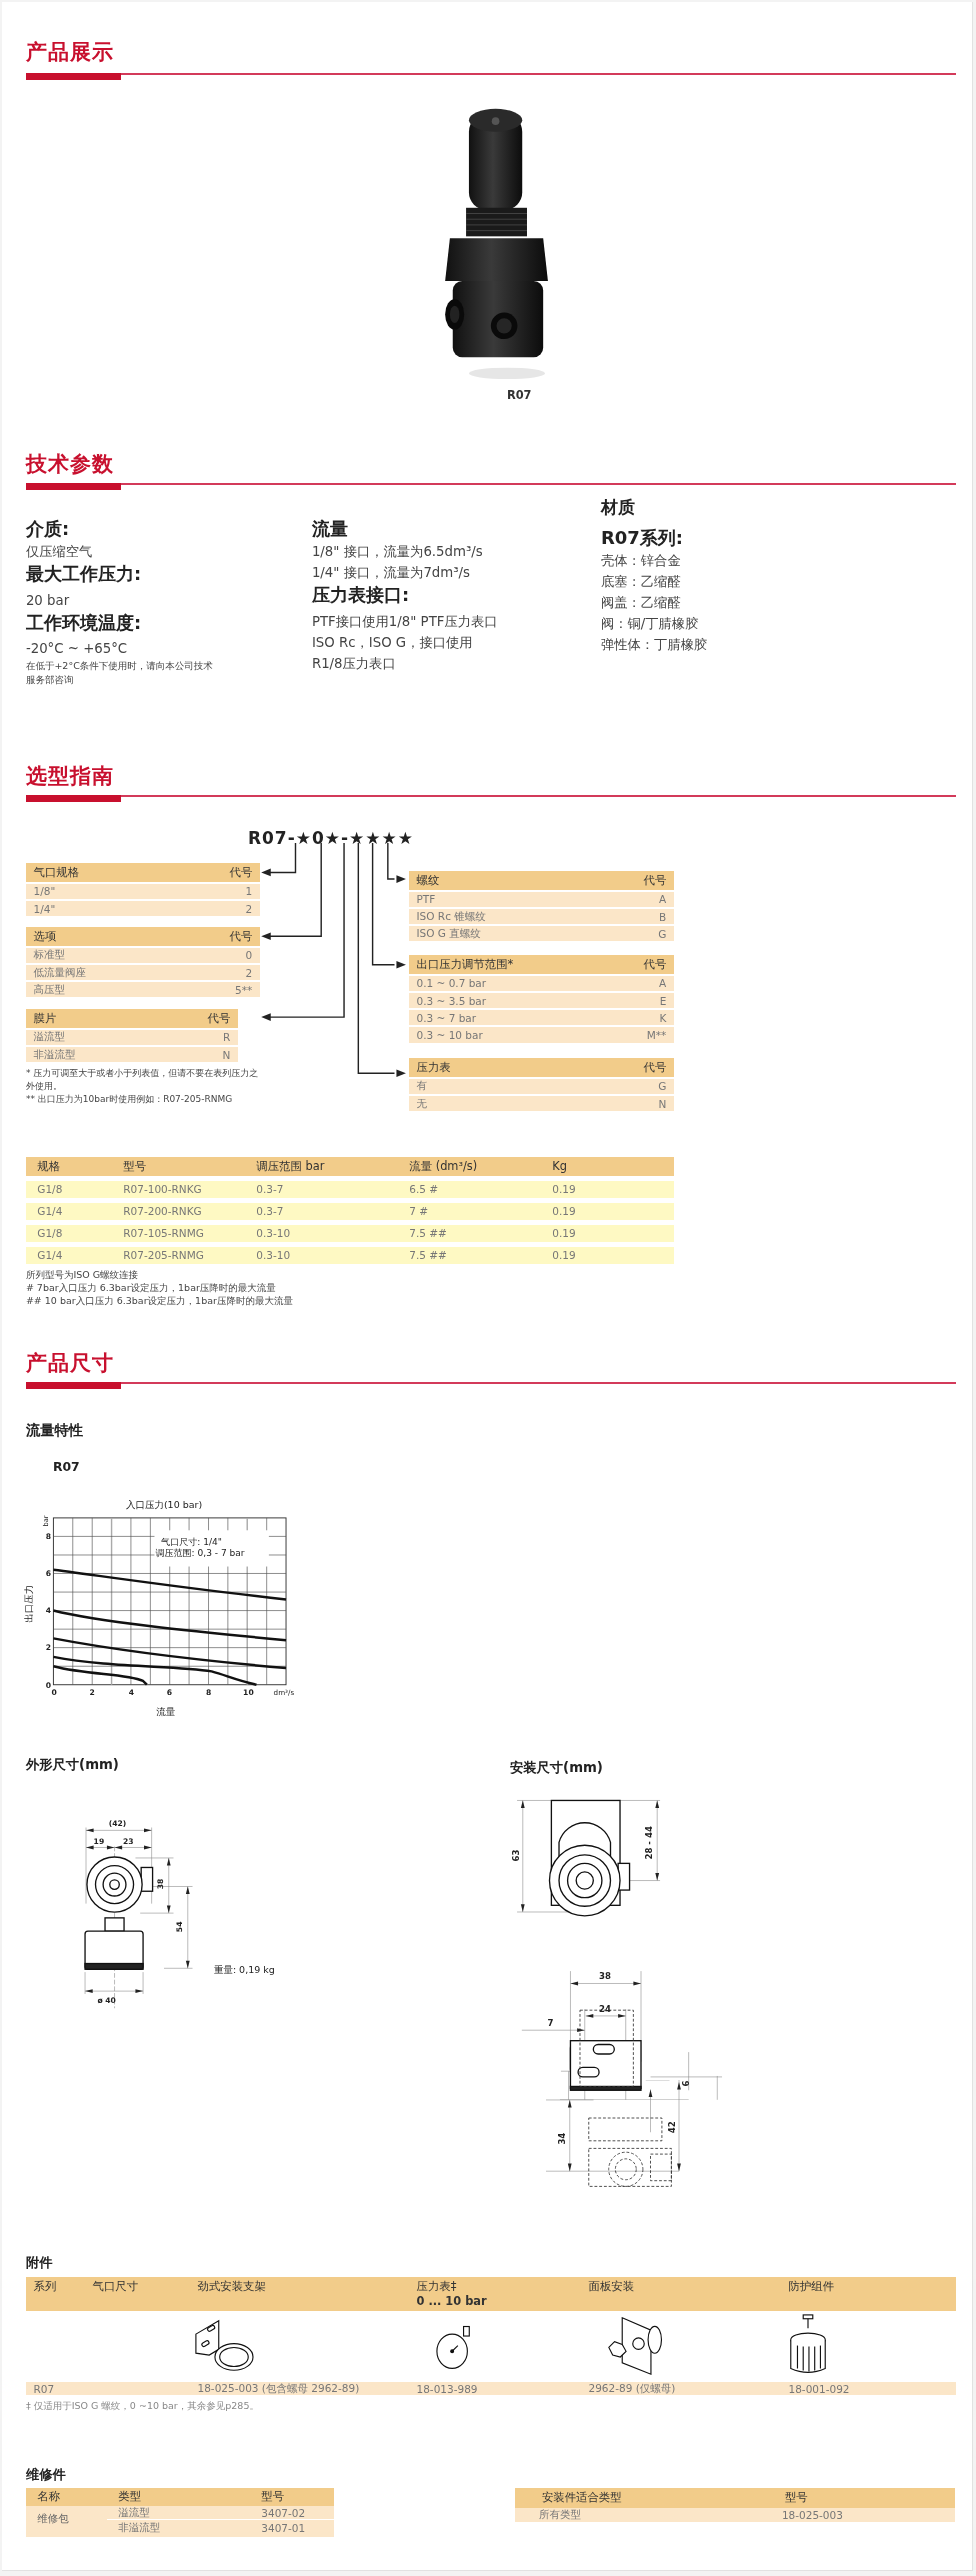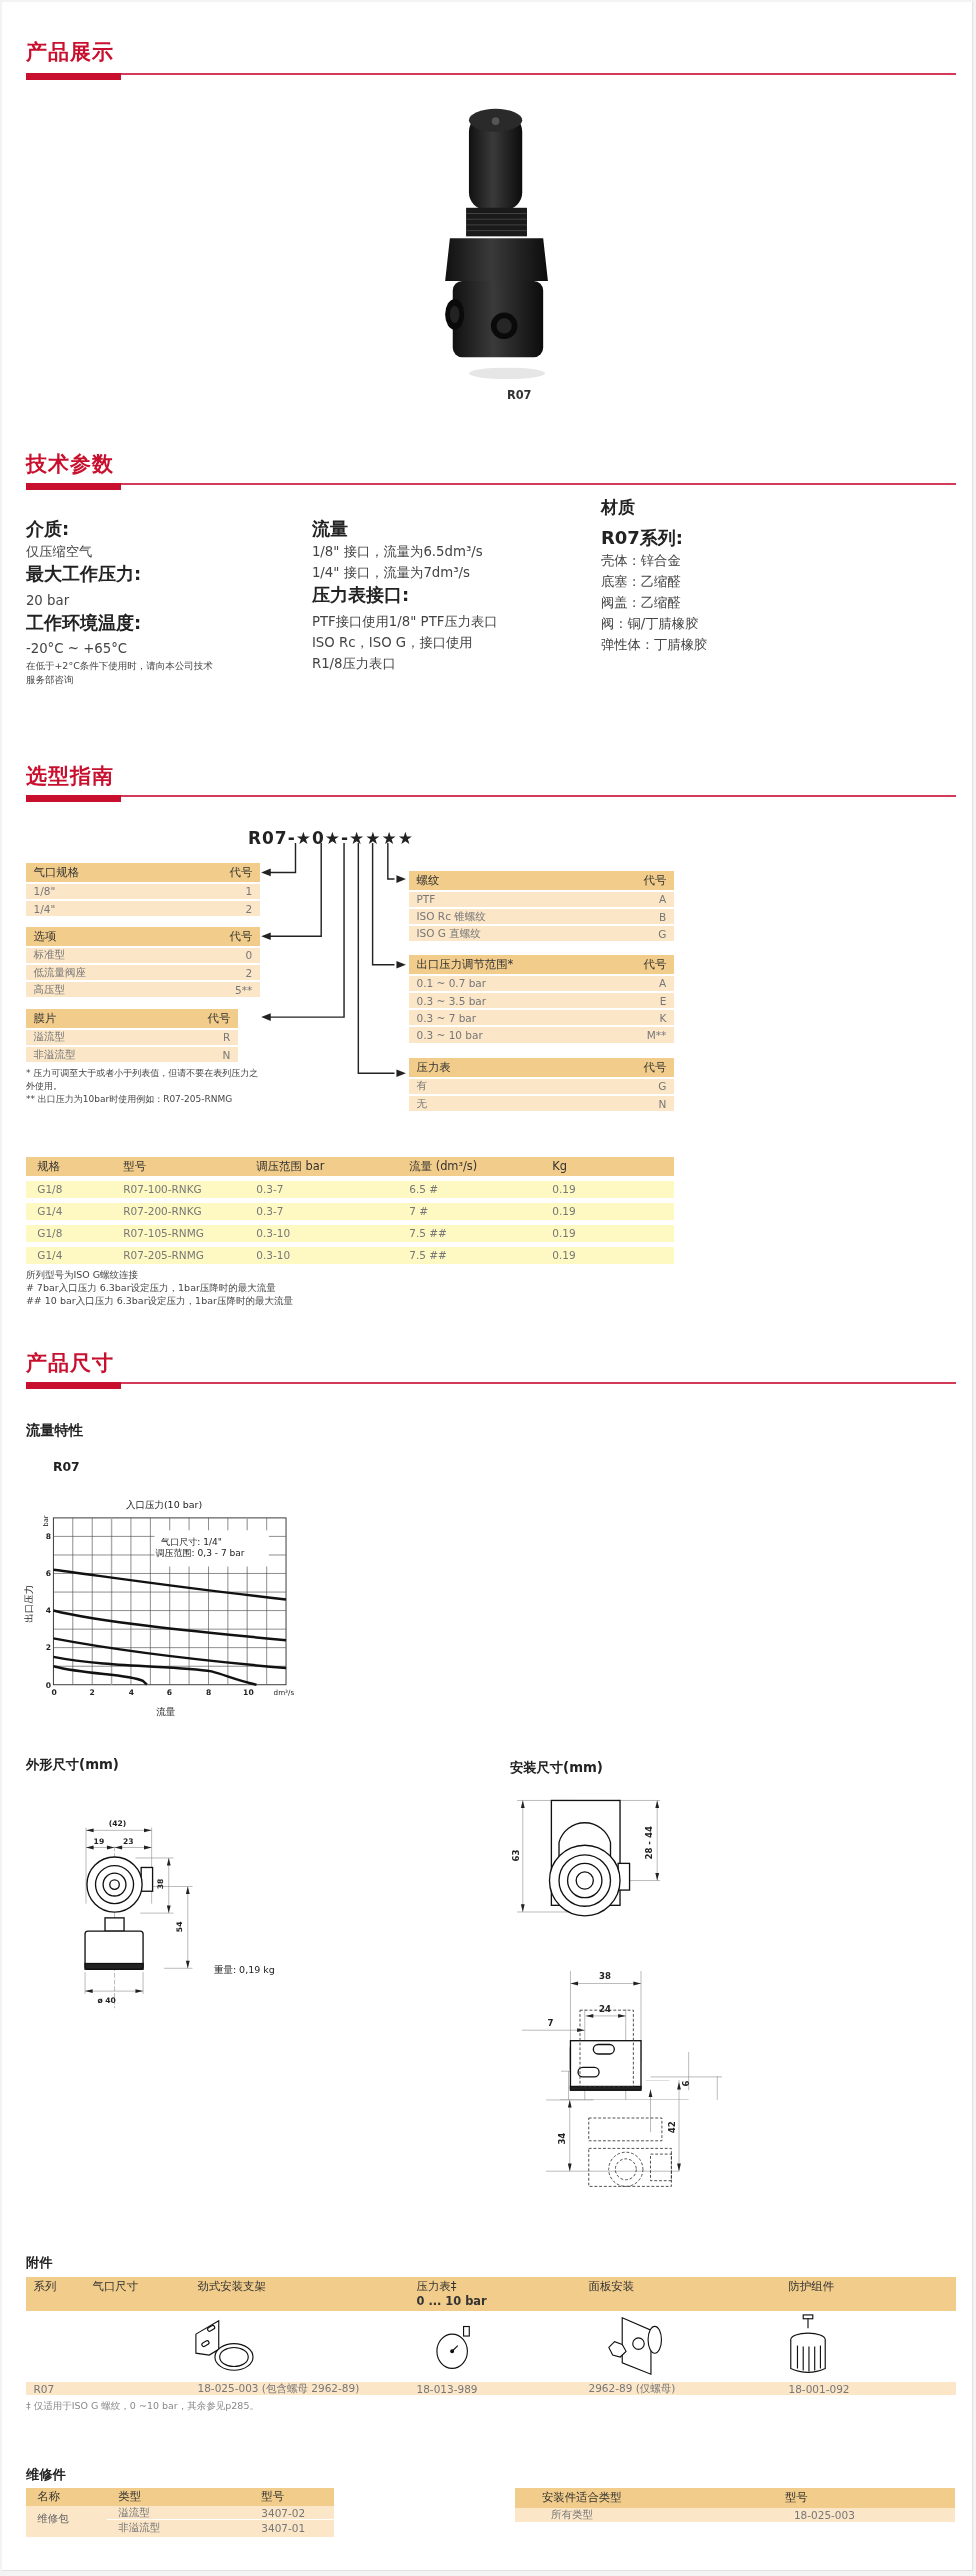--- a/index.html
+++ b/index.html
@@ -564,20 +564,20 @@
         </div>
       </div>
     </div>
   </div>
 
   <div class="abs" style="left:513px;top:2486px;width:440px">
     <div style="background:#f2cc8a;height:20px;display:grid;grid-template-columns:243px 1fr;padding:0 27px;font-size:11.4px;color:#333;align-items:center">
       <span>安装件适合类型</span>
       <span>型号</span>
     </div>
-    <div style="background:#fbe6c8;height:14.3px;display:grid;grid-template-columns:243px 1fr;padding:0 36px;font-size:10.5px;color:#777;align-items:center">
+    <div style="background:#fbe6c8;height:14.3px;display:grid;grid-template-columns:243px 1fr;padding:0 24px;font-size:10.5px;color:#777;align-items:center">
       <span>所有类型</span>
       <span>18-025-003</span>
     </div>
   </div>
 
 </div>
 
 
 </body></html>

